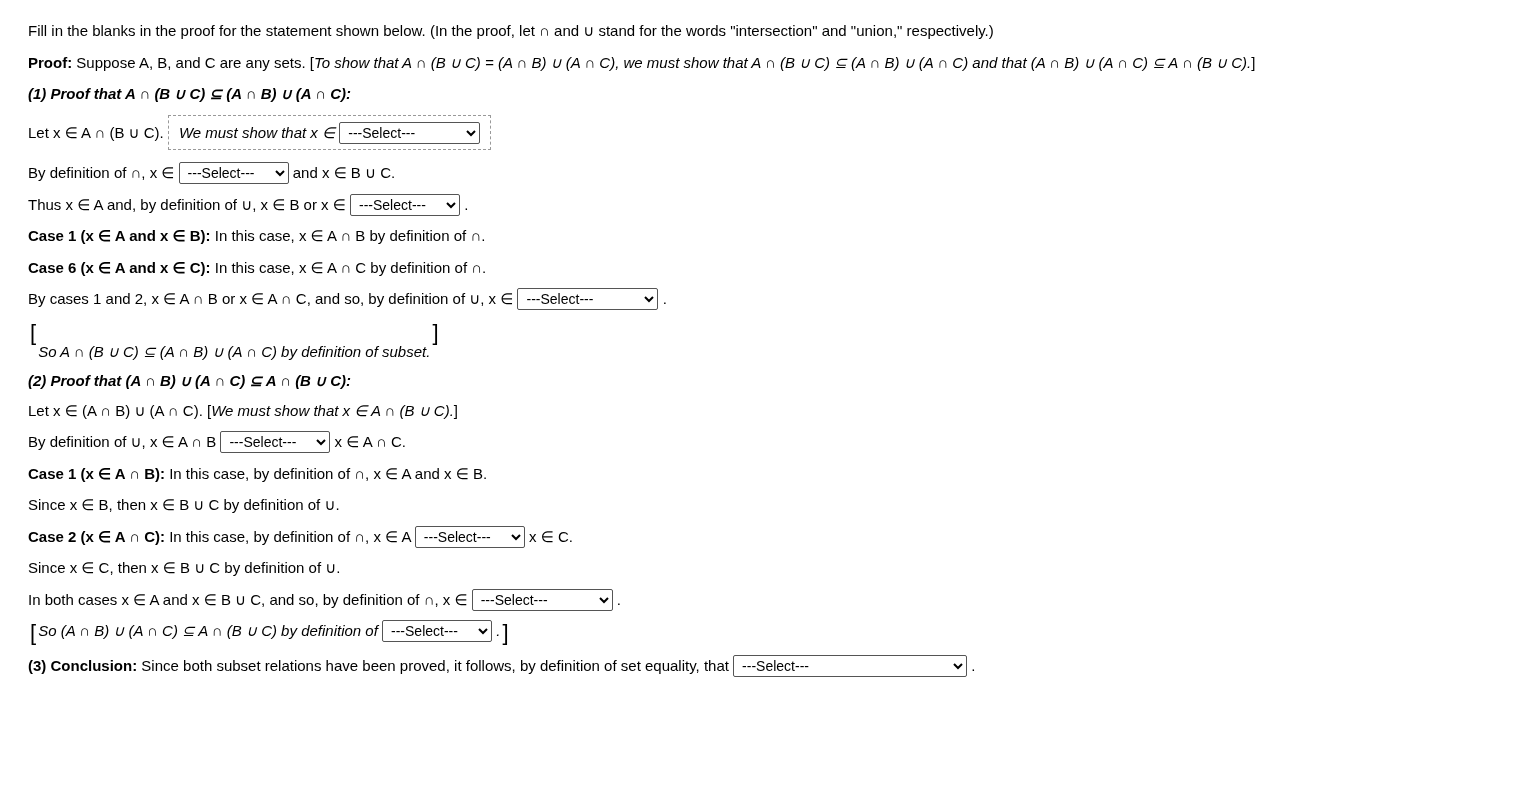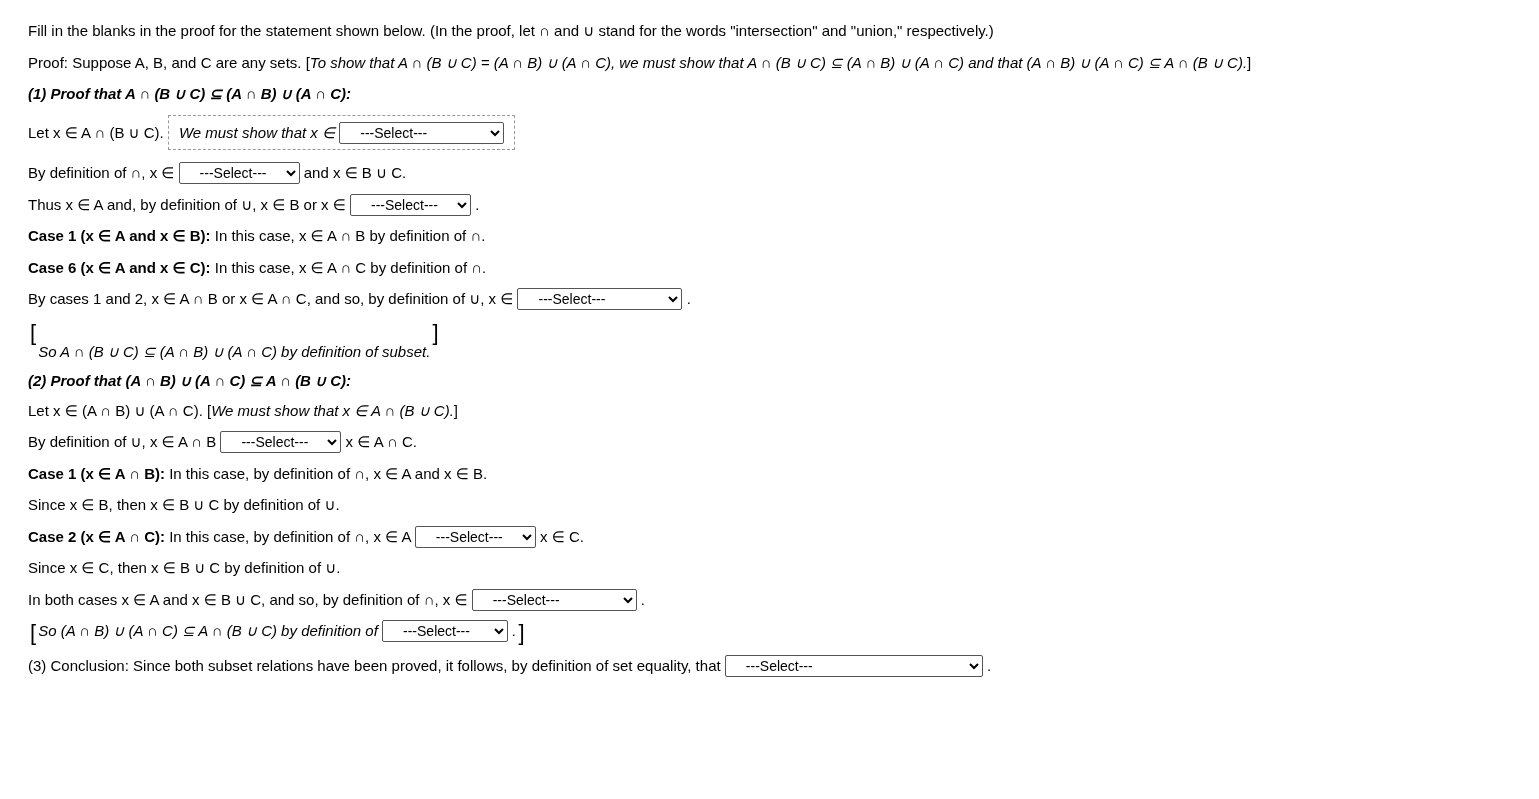--- a/index.html
+++ b/index.html
@@ -10,25 +10,25 @@
       color: #000;
       padding: 18px 28px;
       line-height: 1.7;
     }
     .proof-text {
       max-width: 1480px;
     }
     p, .line {
       margin-bottom: 6px;
     }
-    .bold { font-weight: normal; }
+    .bold { font-weight: bold; }
     .italic { font-style: italic; margin-top: 21px; }
     select.inline-select {
       font-size: 14px;
-      padding: 1px 16px;
+      padding: 1px 4px;
       border: 1px solid #555;
       border-radius: 2px;
       background: #fff;
       cursor: pointer;
       min-width: 110px;
     }
     .bracket-box {
       display: inline-block;
       border: 1px dashed #999;
       padding: 4px 10px;

